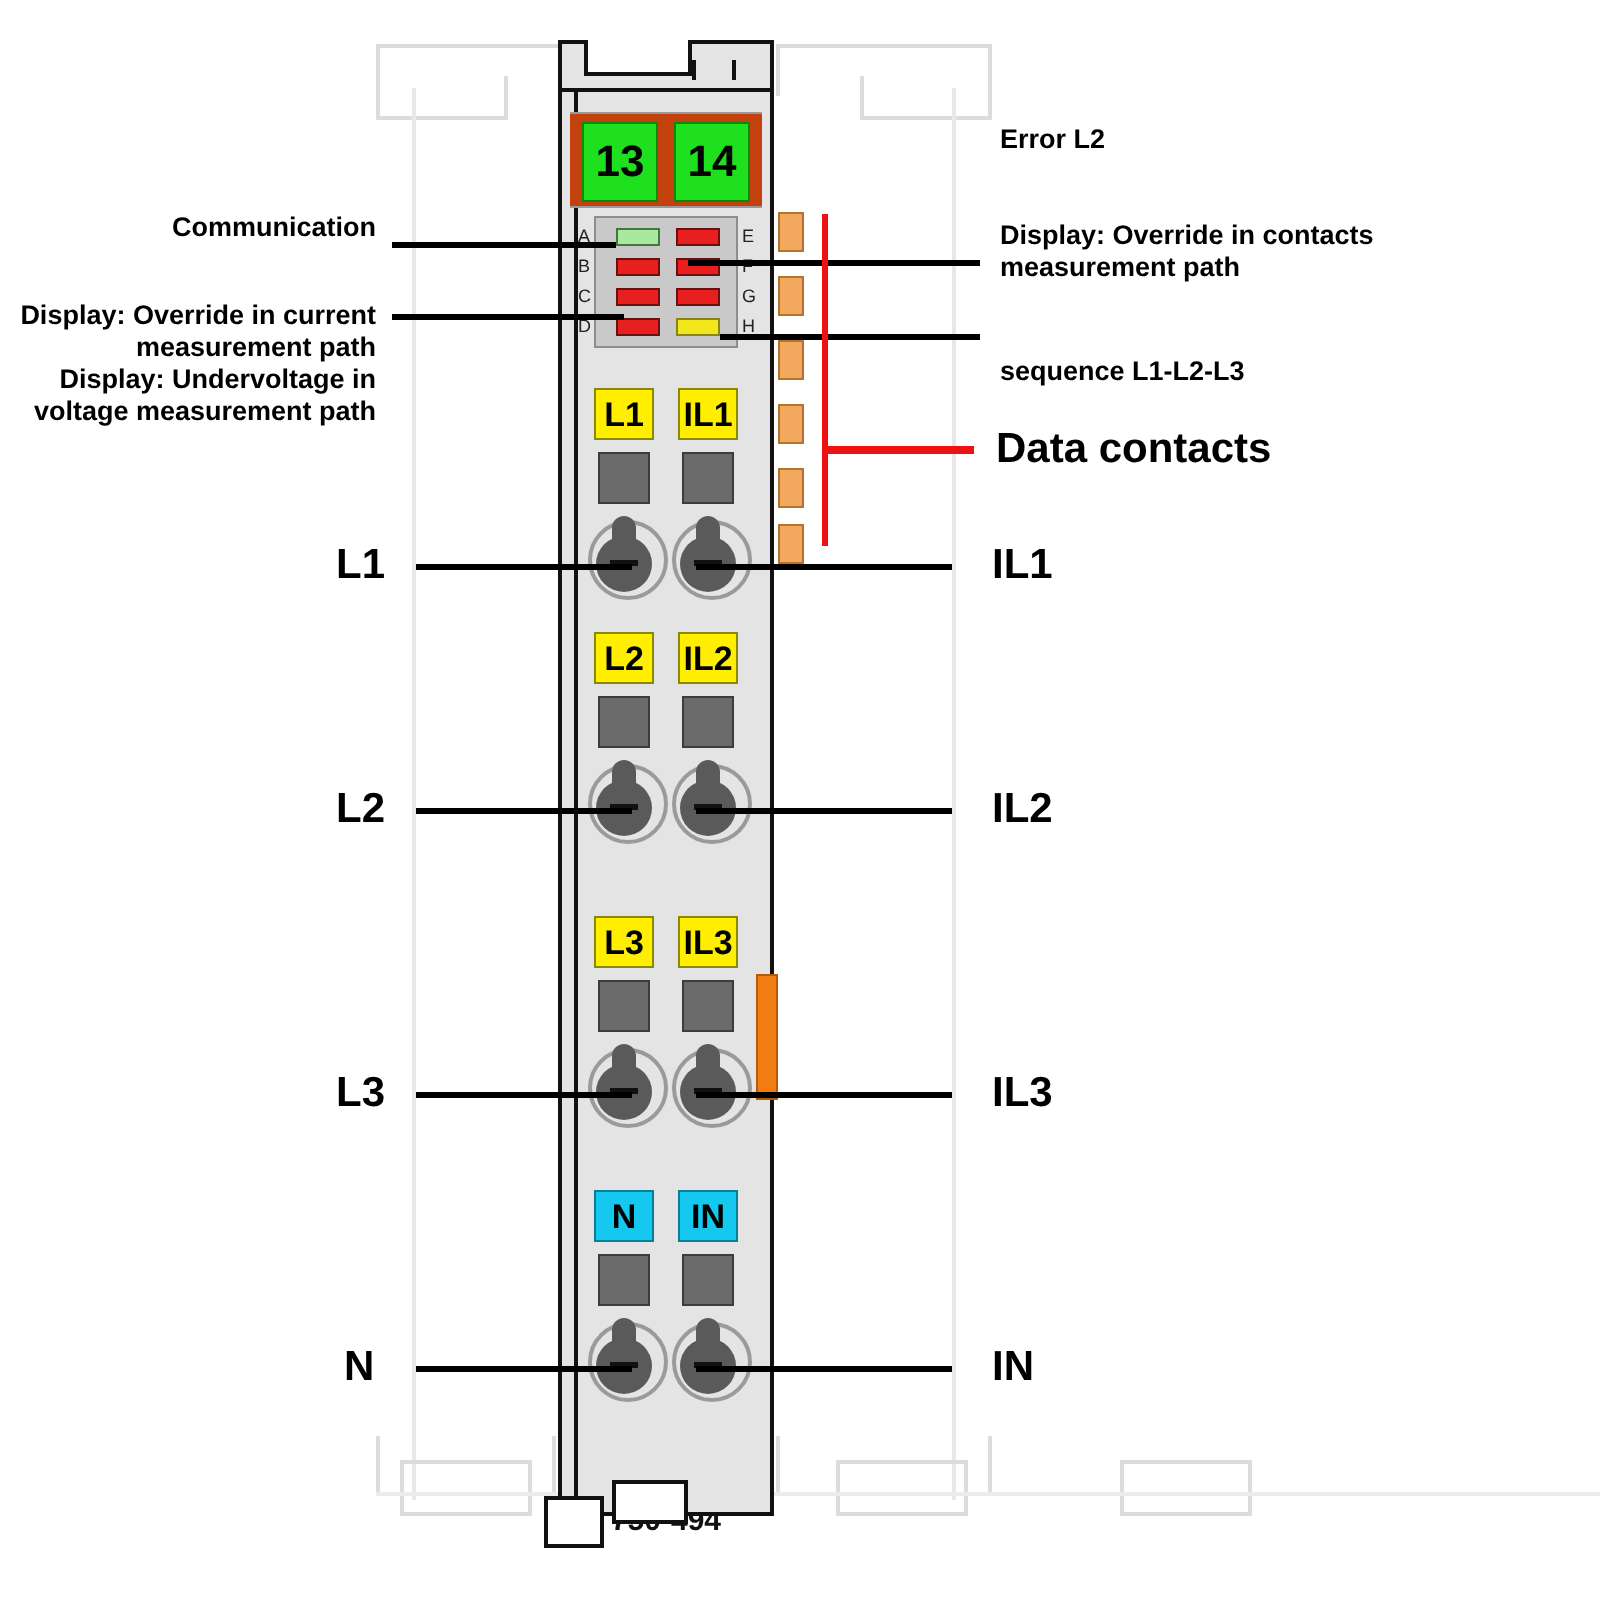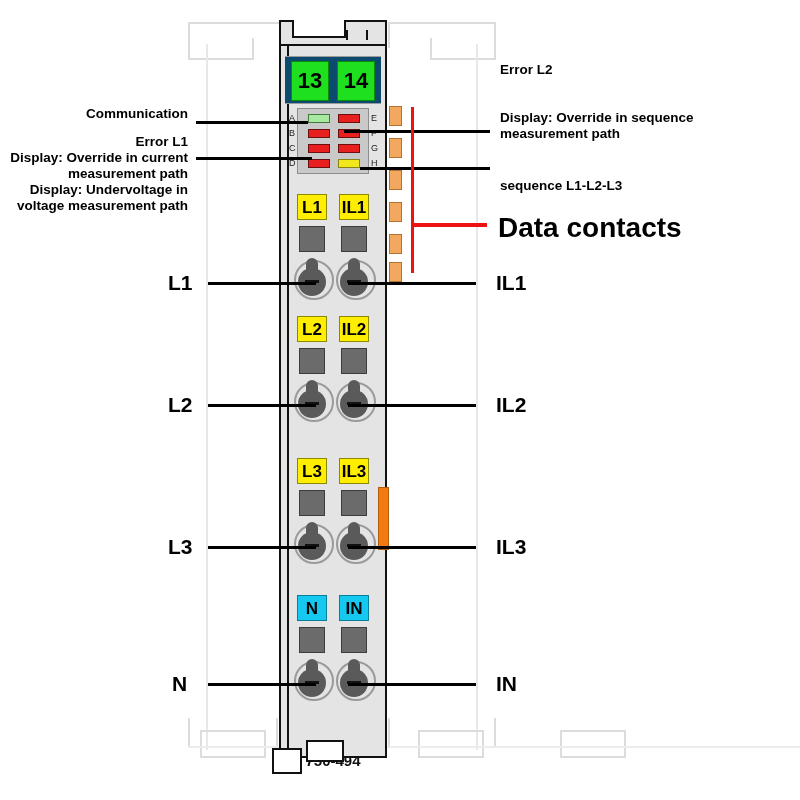--- a/index.html
+++ b/index.html
@@ -16,21 +16,21 @@
   #module-inner-edge{position:absolute;left:287px;top:44px;width:2px;height:706px;background:#111;}
 
   .topcap{position:absolute;left:279px;top:20px;width:108px;height:26px;
           background:#e4e4e4;border:2px solid #111;box-sizing:border-box;border-bottom:none;}
   .topnotch{position:absolute;background:#fff;border:2px solid #111;box-sizing:border-box;}
 
   .botfoot{position:absolute;background:#e4e4e4;border:2px solid #111;box-sizing:border-box;}
   .botwhite{position:absolute;background:#fff;border:2px solid #111;box-sizing:border-box;}
 
   
-  .markerbar{position:absolute;left:285px;top:56px;width:96px;height:48px;background:#0c4a6e;
+  .markerbar{position:absolute;left:285px;top:56px;width:96px;height:48px;background:#c2410c;
              border-top:1px solid #9a9a9a;border-bottom:1px solid #9a9a9a;box-sizing:border-box;}
   .marker{position:absolute;width:38px;height:40px;background:#1fe01f;border:1px solid #0a8a0a;
           box-sizing:border-box;display:flex;align-items:center;justify-content:center;
           font-size:22px;font-weight:bold;line-height:1;}
 
   
   .ledpanel{position:absolute;left:297px;top:108px;width:72px;height:66px;
             background:#c9c9c9;border:1px solid #8d8d8d;box-sizing:border-box;}
   .led{position:absolute;width:22px;height:9px;border:1px solid #6b1010;box-sizing:border-box;}
   .led.red{background:#e81f1f;}
@@ -60,21 +60,21 @@
   
   .lead{position:absolute;background:#000;height:3px;}
   .vlead{position:absolute;background:#000;width:3px;}
   .redlead{position:absolute;background:#ee1111;}
 
   
   .lbl{position:absolute;font-size:13.5px;line-height:15.5px;font-weight:bold;color:#000;white-space:pre;}
   .lbl.r{text-align:right;}
   .lbl.l{text-align:left;}
   .term-lbl{position:absolute;font-size:21px;font-weight:bold;line-height:1;color:#000;}
-  .big{position:absolute;font-size:28px;font-weight:bold;line-height:1;color:#000;}
+  .big{position:absolute;font-size:21px;font-weight:bold;line-height:1;color:#000;}
   .partno{position:absolute;font-size:15px;font-weight:bold;color:#111;text-align:center;width:108px;left:279px;}
 </style>
 </head>
 <body>
 
 <div id="stage">
 
   <div class="ghost" style="left:188px;top:22px;width:108px;height:26px;border-bottom:none;"></div>
   <div class="ghost" style="left:188px;top:38px;width:66px;height:22px;border-top:none;"></div>
   <div class="ghost" style="left:206px;top:44px;width:2px;height:706px;border:none;background:#e8e8e8;"></div>
@@ -207,28 +207,27 @@
   <div class="lead" style="left:208px;top:282px;width:108px;"></div>
   <div class="lead" style="left:348px;top:282px;width:128px;"></div>
   <div class="lead" style="left:208px;top:404px;width:108px;"></div>
   <div class="lead" style="left:348px;top:404px;width:128px;"></div>
   <div class="lead" style="left:208px;top:546px;width:108px;"></div>
   <div class="lead" style="left:348px;top:546px;width:128px;"></div>
   <div class="lead" style="left:208px;top:683px;width:108px;"></div>
   <div class="lead" style="left:348px;top:683px;width:128px;"></div>
 
   <div class="lbl r" style="left:20px;top:106px;width:168px;">Communication</div>
-  <div class="lbl r" style="left:20px;top:134px;width:168px;">Error L1</div>
   <div class="lbl r" style="left:6px;top:150px;width:182px;">Display: Override in current</div>
   <div class="lbl r" style="left:6px;top:166px;width:182px;">measurement path</div>
   <div class="lbl r" style="left:6px;top:182px;width:182px;">Display: Undervoltage in</div>
   <div class="lbl r" style="left:6px;top:198px;width:182px;">voltage measurement path</div>
 
   <div class="lbl l" style="left:500px;top:62px;width:290px;">Error L2</div>
-  <div class="lbl l" style="left:500px;top:110px;width:290px;">Display: Override in sequence</div>
+  <div class="lbl l" style="left:500px;top:110px;width:290px;">Display: Override in contacts</div>
   <div class="lbl l" style="left:500px;top:126px;width:290px;">measurement path</div>
   <div class="lbl l" style="left:500px;top:178px;width:290px;">sequence L1-L2-L3</div>
 
   <div class="big" style="left:498px;top:214px;">Data contacts</div>
 
   <div class="term-lbl" style="left:168px;top:272px;">L1</div>
   <div class="term-lbl" style="left:168px;top:394px;">L2</div>
   <div class="term-lbl" style="left:168px;top:536px;">L3</div>
   <div class="term-lbl" style="left:172px;top:673px;">N</div>
 

